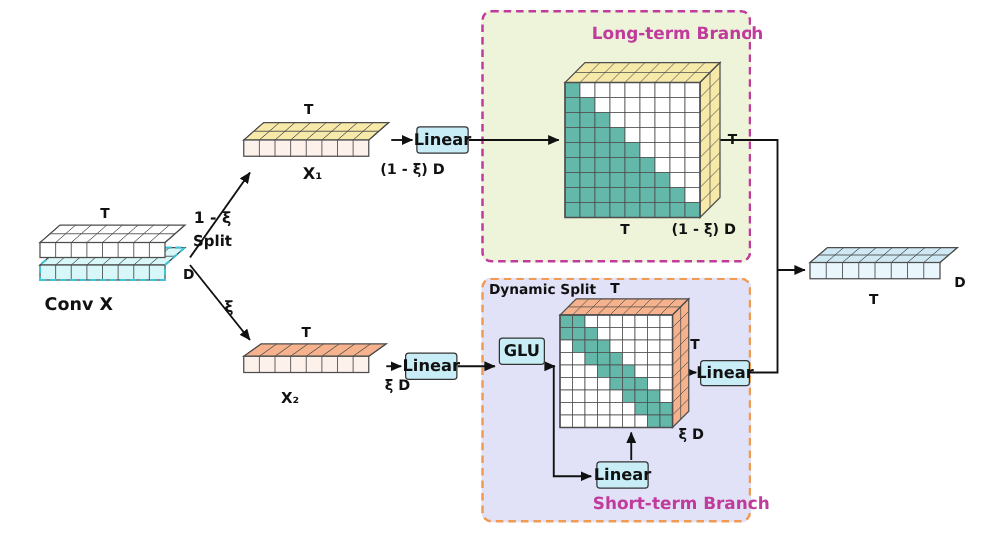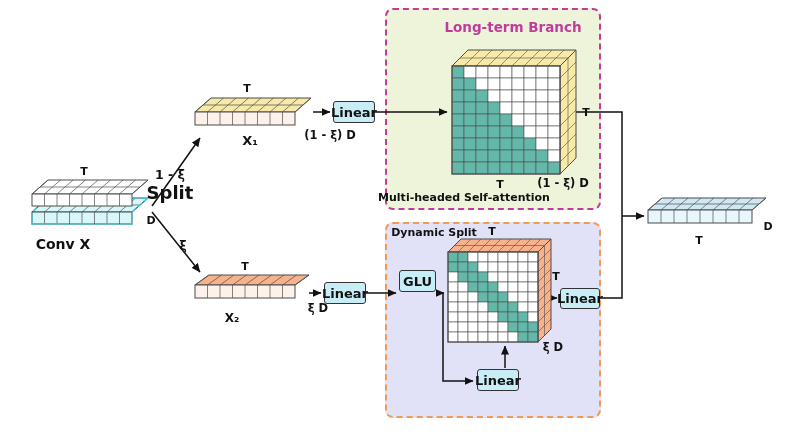--- a/index.html
+++ b/index.html
@@ -9,21 +9,21 @@
   }
   .branch{position:absolute;border-radius:8px;z-index:1;box-sizing:border-box;}
   #lt-panel{left:385px;top:8px;width:216px;height:202px;background:var(--ltBg);border:2.5px dashed var(--ltBorder);}
   #st-panel{left:385px;top:222px;width:216px;height:196px;background:var(--stBg);border:2.5px dashed var(--stBorder);}
   #shapes{position:absolute;left:0;top:0;z-index:2;pointer-events:none;}
   .label{
     position:absolute;z-index:3;transform:translate(-50%,-50%);
     font-weight:bold;color:#111;white-space:nowrap;line-height:1;
   }
   .italic{}
-  .magenta{color:var(--branchTitle);}
+  .magenta{color:var(--branchTitle);margin-left:29px;}
   .box{
     position:absolute;z-index:3;box-sizing:border-box;
     background:var(--boxBg);border:1.3px solid var(--boxBorder);border-radius:3px;
     display:flex;align-items:center;justify-content:center;
     font-size:13px;font-weight:700;color:#111;text-align:right;
   }
   sub{font-size:9px;}
 </style>
 </head>
 <body>
@@ -351,44 +351,44 @@
       <rect x="518" y="332" width="10" height="10" fill="#63b8aa" stroke="#4d4d4d" stroke-width="0.6"></rect>
       <rect x="528" y="332" width="10" height="10" fill="#63b8aa" stroke="#4d4d4d" stroke-width="0.6"></rect>
       <rect x="448" y="252" width="90" height="90" fill="none" stroke="#4d4d4d" stroke-width="1.2"></rect>
     </svg>
 
   <div class="label" style="left:84px;top:171px;font-size:11px">T</div>
   <div class="label" style="left:151px;top:220px;font-size:11px">D</div>
   <div class="label italic" style="left:63px;top:244px;font-size:14px">Conv X</div>
 
   <div class="label" style="left:170px;top:175px;font-size:12.5px">1 - ξ</div>
-  <div class="label" style="left:170px;top:193px;font-size:18px">Split</div>
+  <div class="label" style="left:170px;top:193px;font-size:12px">Split</div>
   <div class="label" style="left:183px;top:246px;font-size:12.5px">ξ</div>
 
   <div class="label" style="left:247px;top:88px;font-size:11px">T</div>
   <div class="label italic" style="left:250px;top:140px;font-size:13px">X₁</div>
   <div class="label" style="left:330px;top:136px;font-size:11.5px">(1 - ξ) D</div>
 
   <div class="label" style="left:245px;top:266px;font-size:11px">T</div>
   <div class="label italic" style="left:232px;top:318px;font-size:12px">X₂</div>
   <div class="label" style="left:318px;top:309px;font-size:11.5px">ξ D</div>
 
   <div class="box" style="left:333px;top:101px;width:42px;height:22px">Linear</div>
   <div class="box" style="left:324px;top:282px;width:42px;height:22px">Linear</div>
   <div class="box" style="left:399px;top:270px;width:37px;height:22px">GLU</div>
   <div class="box" style="left:477px;top:369px;width:42px;height:22px">Linear</div>
   <div class="box" style="left:560px;top:288px;width:40px;height:21px">Linear</div>
 
   <div class="label magenta" style="left:513px;top:28px;font-size:13.5px">Long-term Branch</div>
-  <div class="label italic" style="left:464px;top:197px;font-size:11px">Multi-headed Self-attention</div>
   <div class="label" style="left:586px;top:112px;font-size:11px">T</div>
   <div class="label" style="left:500px;top:184px;font-size:11px">T</div>
   <div class="label" style="left:563px;top:184px;font-size:11.5px">(1 - ξ) D</div>
 
   <div class="label italic" style="left:434px;top:232px;font-size:11px">Dynamic Split</div>
+  <div class="label magenta" style="left:516px;top:404px;font-size:13.5px">Short-term Branch</div>
   <div class="label" style="left:492px;top:231px;font-size:11px">T</div>
   <div class="label" style="left:556px;top:276px;font-size:11px">T</div>
   <div class="label" style="left:553px;top:348px;font-size:11.5px">ξ D</div>
 
   <div class="label" style="left:699px;top:240px;font-size:11px">T</div>
   <div class="label" style="left:768px;top:226px;font-size:11px">D</div>
 
 </div>
 
 </body></html>

